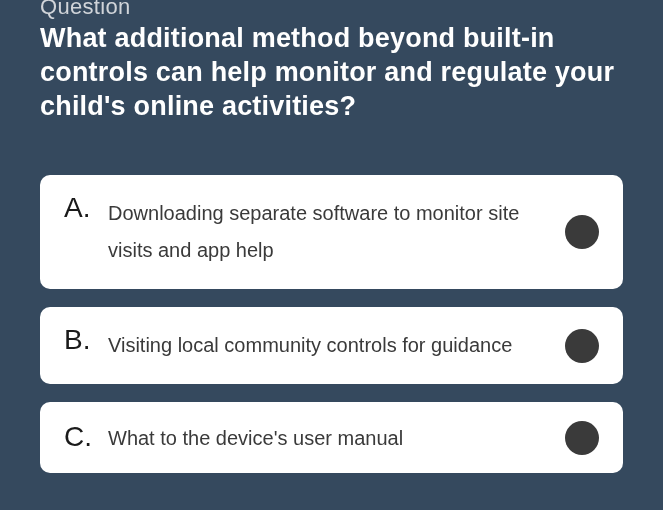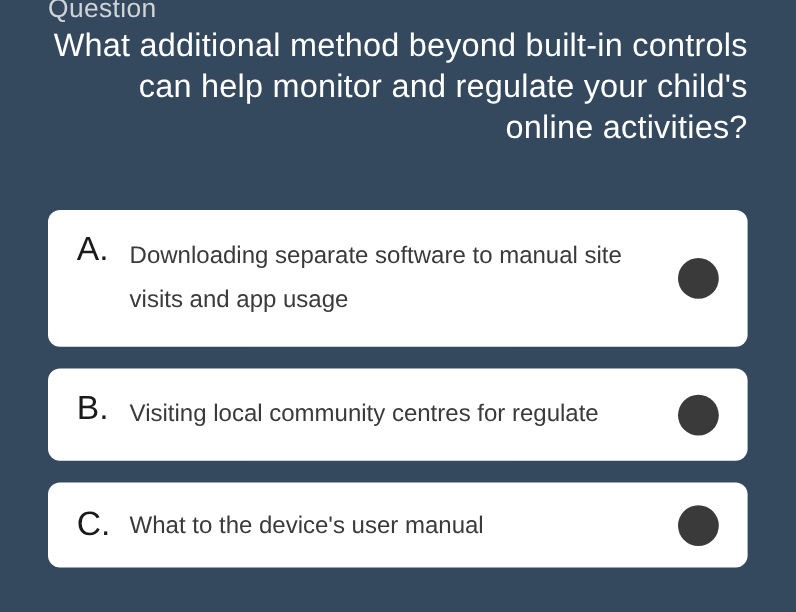--- a/index.html
+++ b/index.html
@@ -18,25 +18,24 @@
     .question-label {
       color: #d0d4d9;
       font-size: 22px;
       font-weight: 400;
       margin-top: -6px;
       letter-spacing: 0.3px;
     }
     .question-text {
       color: #ffffff;
       font-size: 27px;
-      font-weight: 400;
+      font-weight: 700;
       line-height: 1.25;
       margin-top: 2px;
       letter-spacing: 0.2px;
-      text-align: right;
     }
     .options {
       margin-top: 52px;
       display: flex;
       flex-direction: column;
       gap: 18px;
     }
     .option {
       background-color: #ffffff;
       border-radius: 10px;
@@ -84,27 +83,27 @@
   </style>
 </head>
 <body>
 
 <div class="question-label">Question</div>
 <div class="question-text">What additional method beyond built-in controls can help monitor and regulate your child's online activities?</div>
 
 <div class="options">
   <div class="option">
     <div class="option-letter">A.</div>
-    <div class="option-text">Downloading separate software to manual site visits and app usage</div>
+    <div class="option-text">Downloading separate software to monitor site visits and app help</div>
     <div class="option-radio"></div>
   </div>
 
   <div class="option">
     <div class="option-letter">B.</div>
-    <div class="option-text">Visiting local community centres for regulate</div>
+    <div class="option-text">Visiting local community controls for guidance</div>
     <div class="option-radio"></div>
   </div>
 
   <div class="option option-single-line">
     <div class="option-letter">C.</div>
     <div class="option-text">What to the device's user manual</div>
     <div class="option-radio"></div>
   </div>
 </div>
 

